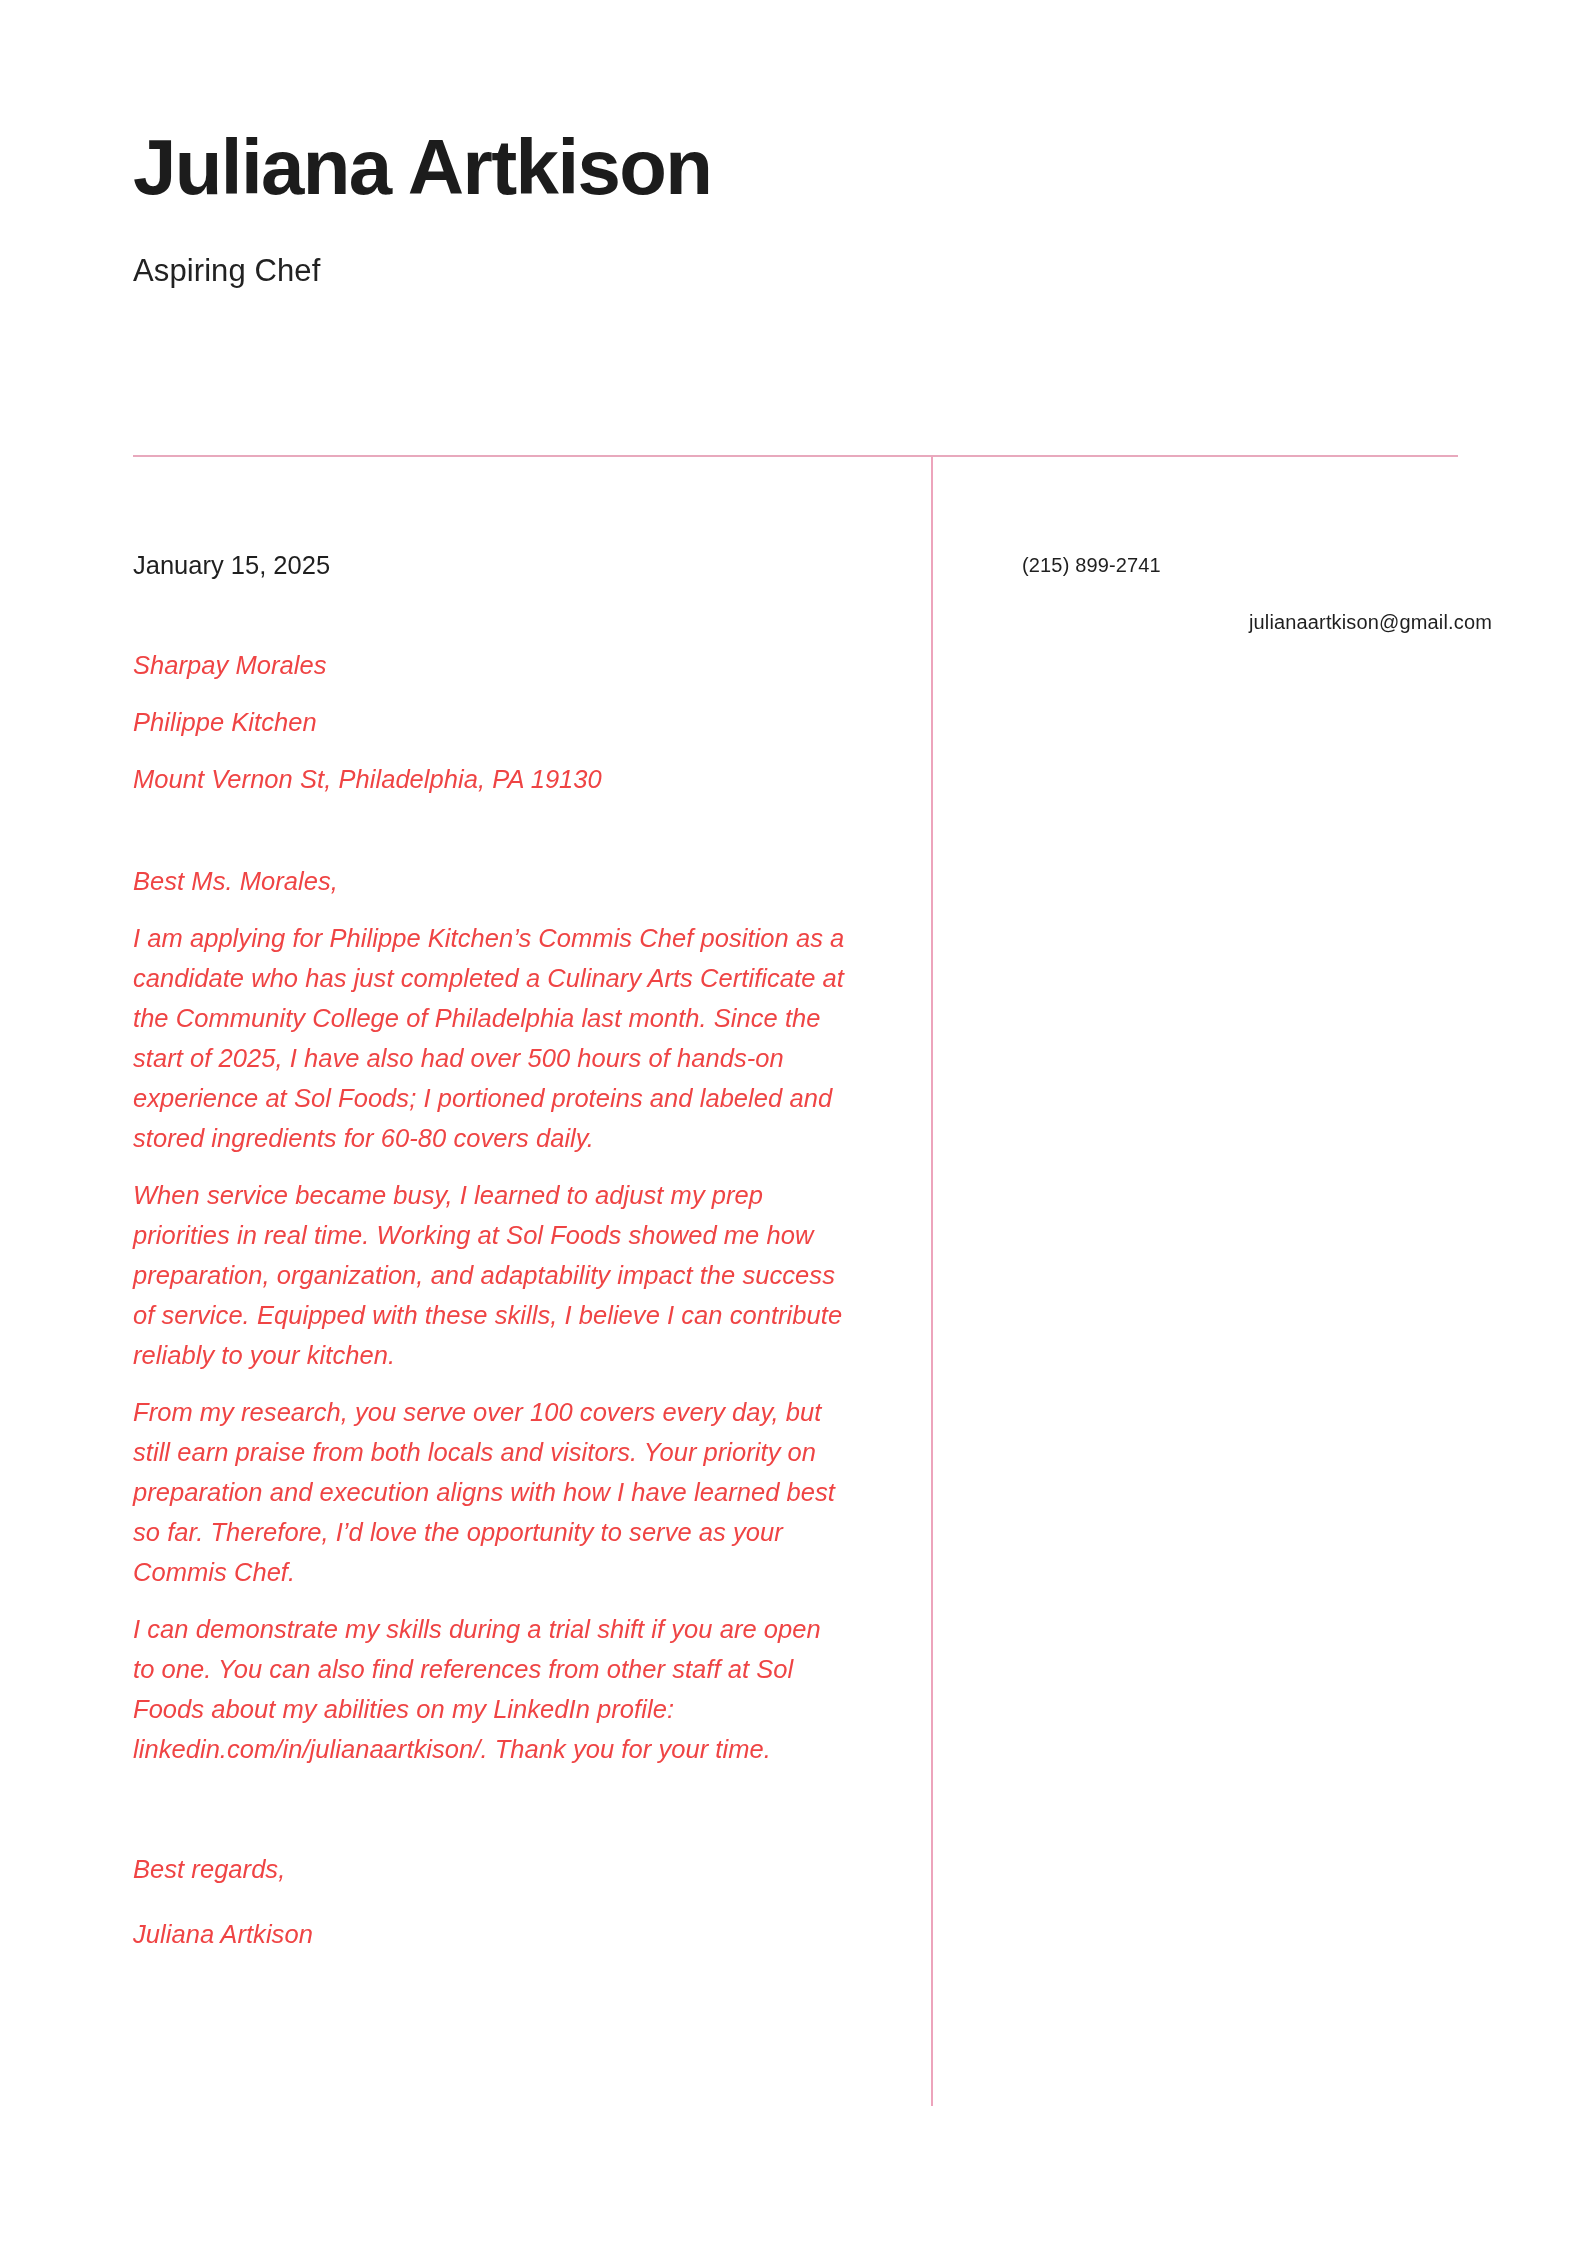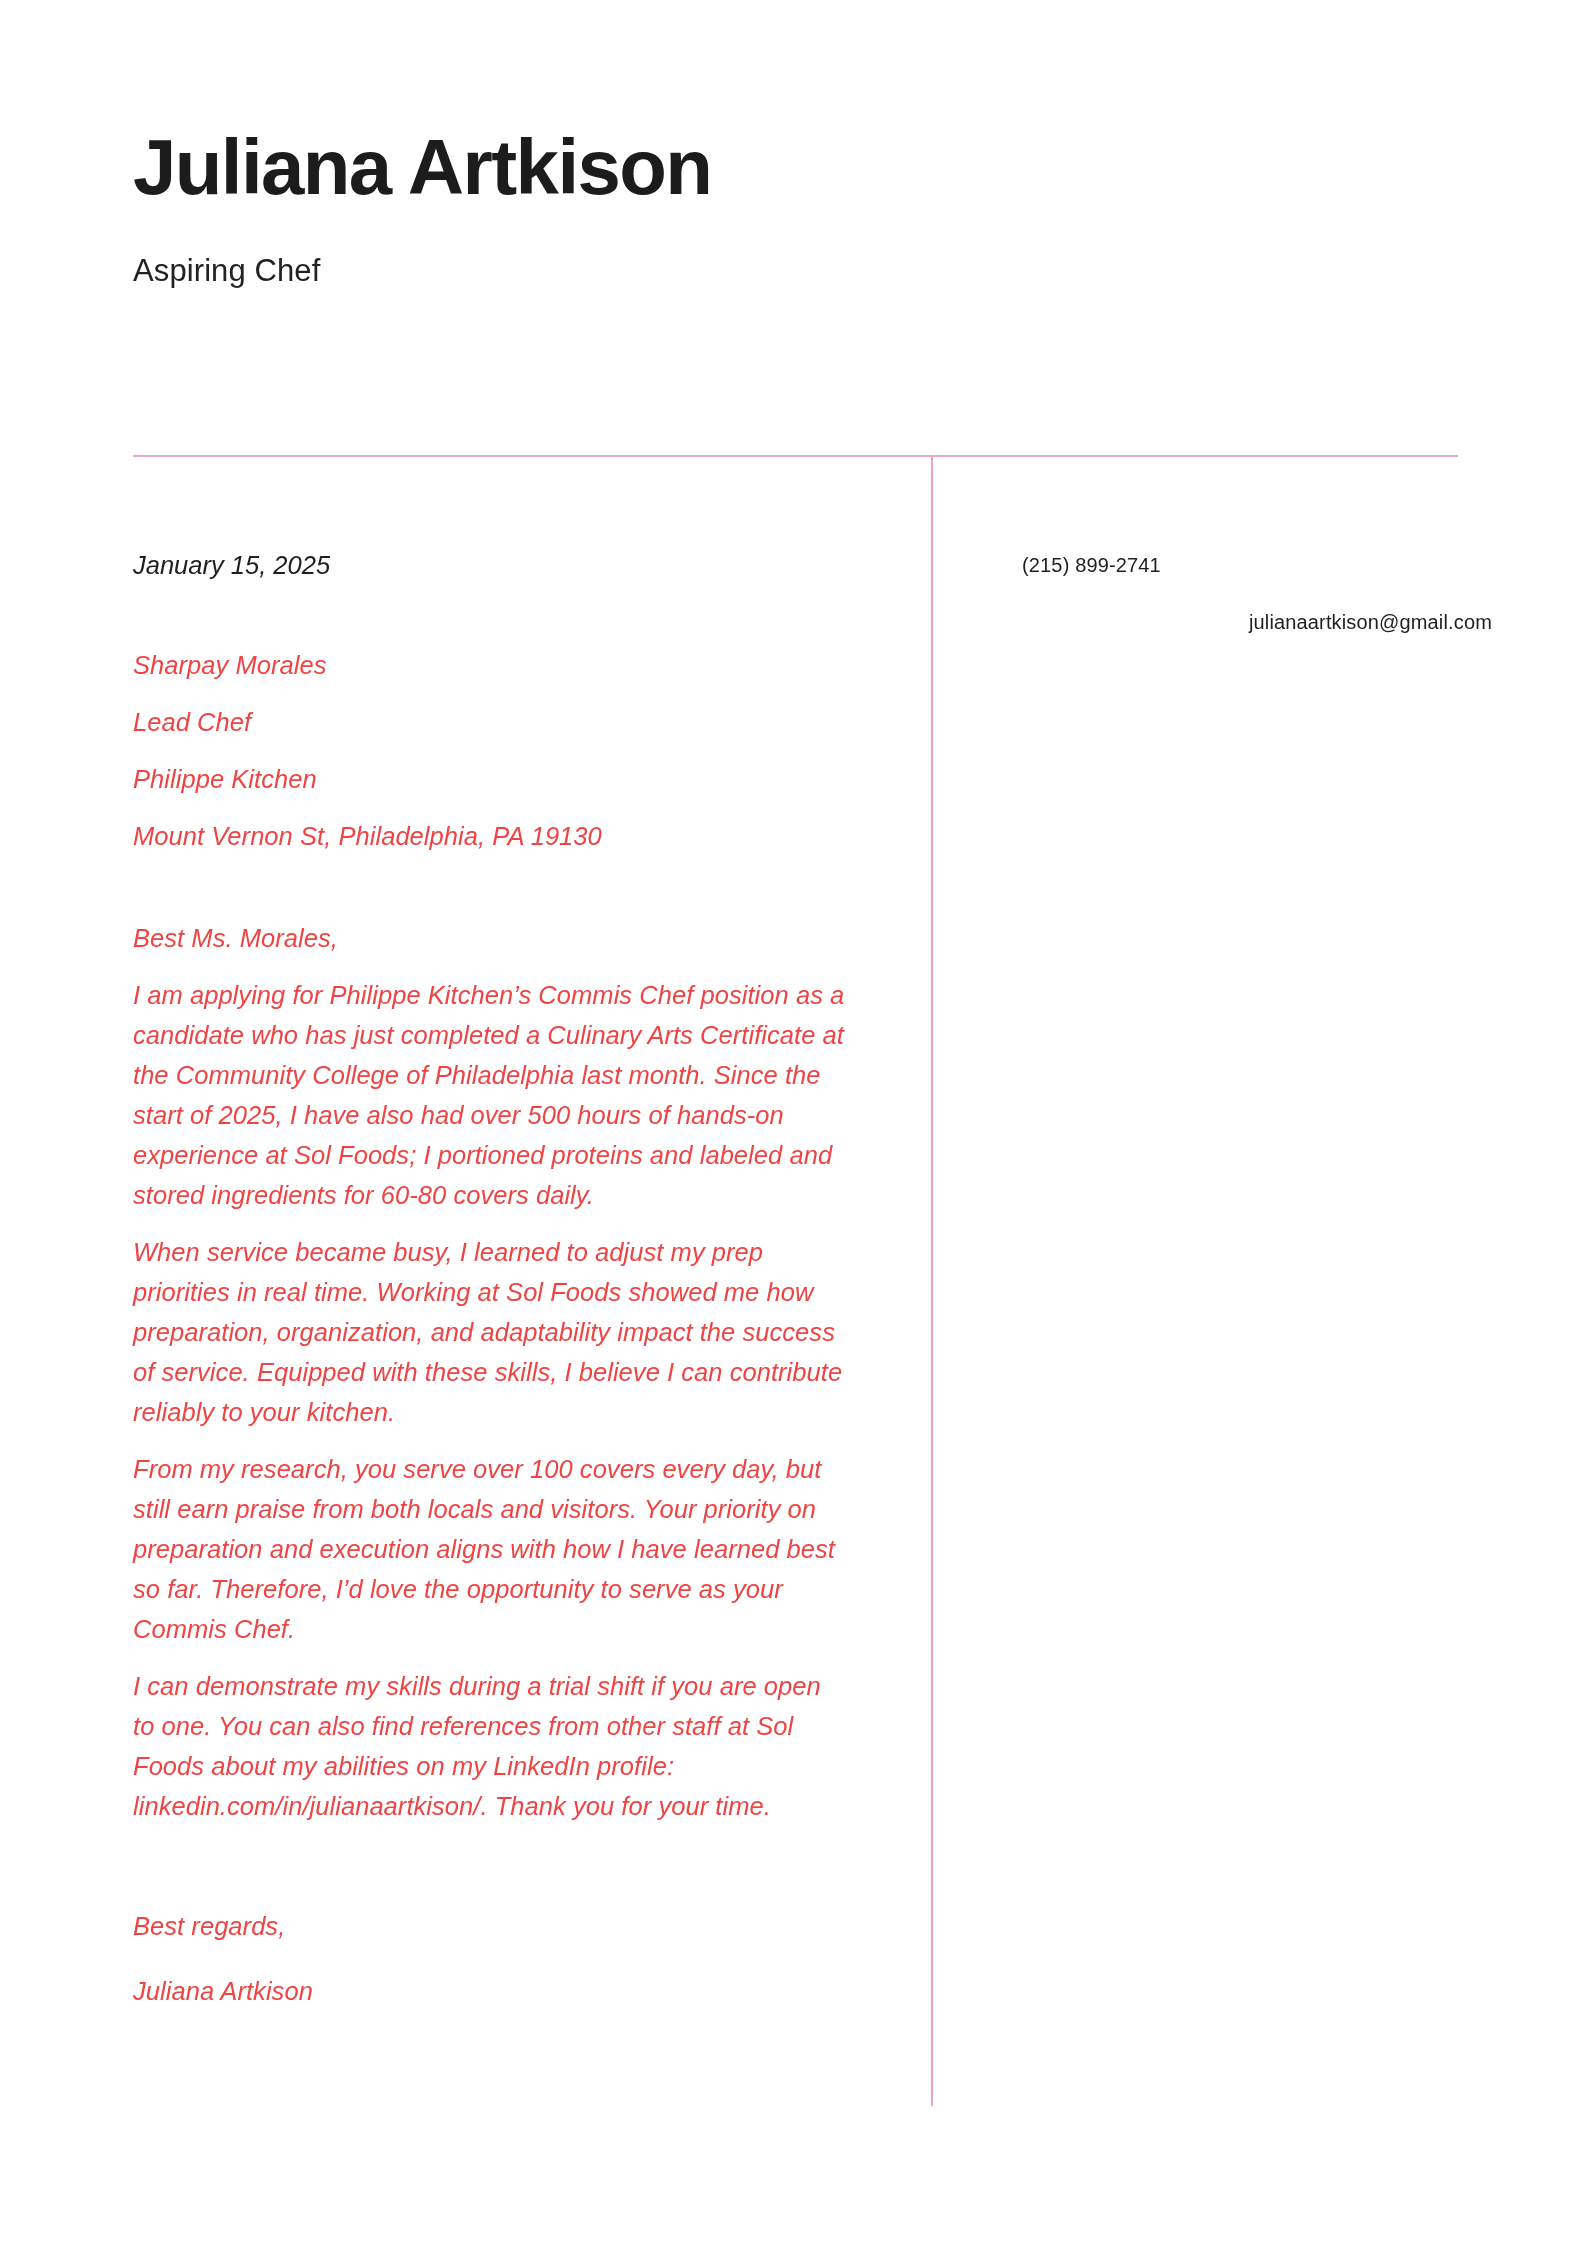--- a/index.html
+++ b/index.html
@@ -99,21 +99,20 @@
   .letter-para {
     font-style: italic;
     font-size: 25.5px;
     line-height: 40px;
     color: #ef4444;
     letter-spacing: 0.05px;
     margin: 0;
   }
 
   .date-line {
-    font-style: italic;
     font-size: 25.5px;
     line-height: 40px;
     color: #1f1f1f;
     margin: 0;
   }
 
   .recipient-block {
     padding-top: 60px;
   }
 
@@ -170,21 +169,20 @@
   <div class="rule-vertical"></div>
 
   <div class="columns">
 
     <div class="col-left">
 
       <p class="date-line">January 15, 2025</p>
 
       <div class="recipient-block">
         <p class="letter-line">Sharpay Morales</p>
-        <p class="letter-line">Lead Chef</p>
         <p class="letter-line">Philippe Kitchen</p>
         <p class="letter-line">Mount Vernon St, Philadelphia, PA 19130</p>
       </div>
 
       <div class="salutation">
         <p class="letter-line">Best Ms. Morales,</p>
       </div>
 
       <div class="body-paragraphs">
         <p class="letter-para">I am applying for Philippe Kitchen’s Commis Chef position as a candidate who has just completed a Culinary Arts Certificate at the Community College of Philadelphia last month. Since the start of 2025, I have also had over 500 hours of hands-on experience at Sol Foods; I portioned proteins and labeled and stored ingredients for 60-80 covers daily.</p>

